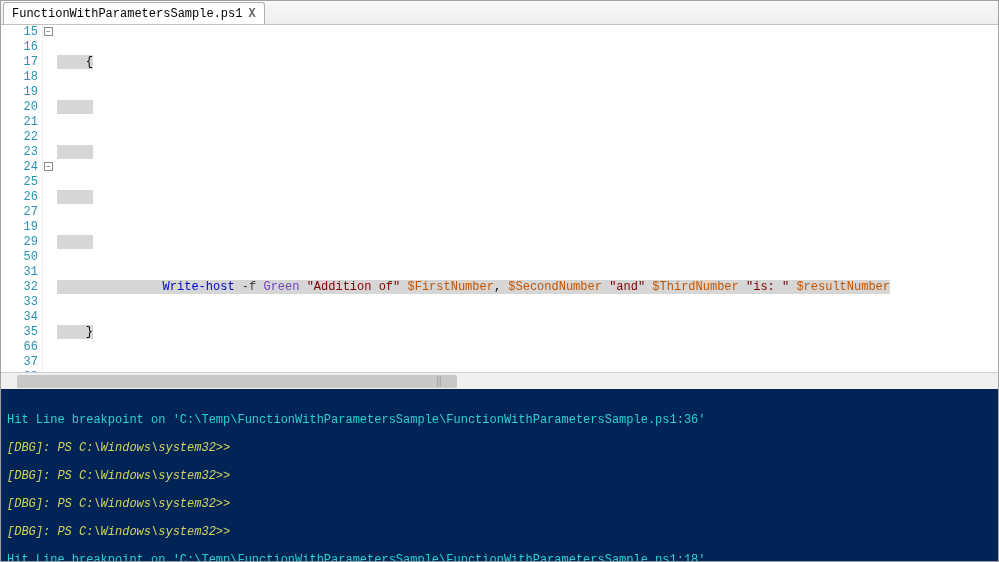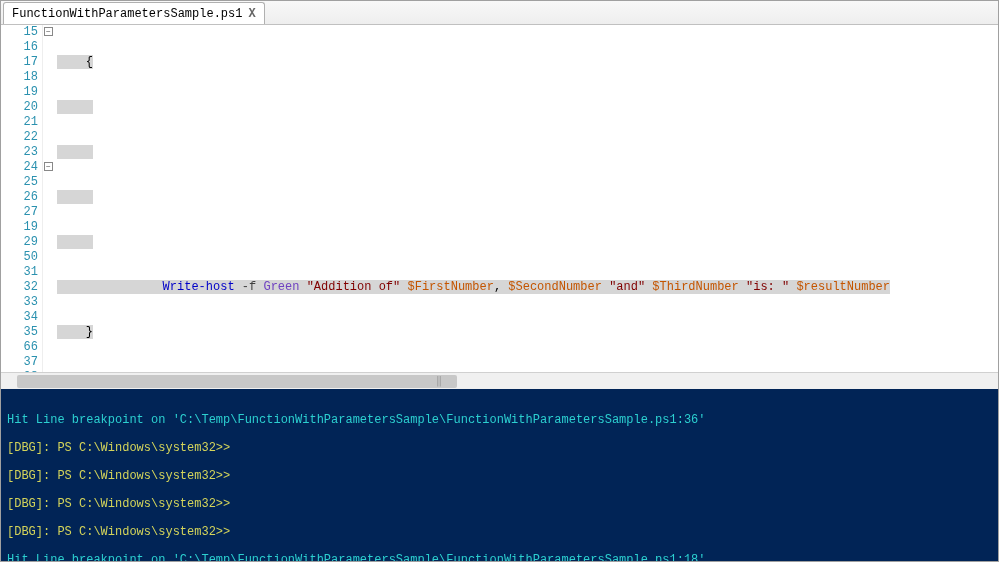--- a/index.html
+++ b/index.html
@@ -25,21 +25,21 @@
   .ident { color: #6f42c1; }
   .str { color: #800000; }
   .op { color: #404040; }
   
   .hscroll { height: 17px; background: #f0f0f0; border-top: 1px solid #d0d0d0; position: relative; }
   .hscroll .thumb { position: absolute; left: 16px; top: 2px; height: 13px; width: 440px; background: #c8c8c8; border-radius: 2px; }
   .hscroll .grip { position:absolute; left: 435px; top:2px; color:#999; font-size:10px; }
   
   .console { height: 172px; background: #012456; color: #eee; font-size: 12px; line-height: 14px; padding: 10px 6px; overflow: hidden; white-space: pre; }
   .con-cyan { color: #2cd0d0; }
-  .con-yellow { color: #d4d45a; }
+  .con-yellow { color: #d4d45a; font-style: italic; }
 </style>
 </head>
 <body>
 
 <div class="window">
 
   <div class="tabbar">
     <div class="tab">
       <span>FunctionWithParametersSample.ps1</span>
       <span class="close">X</span>

